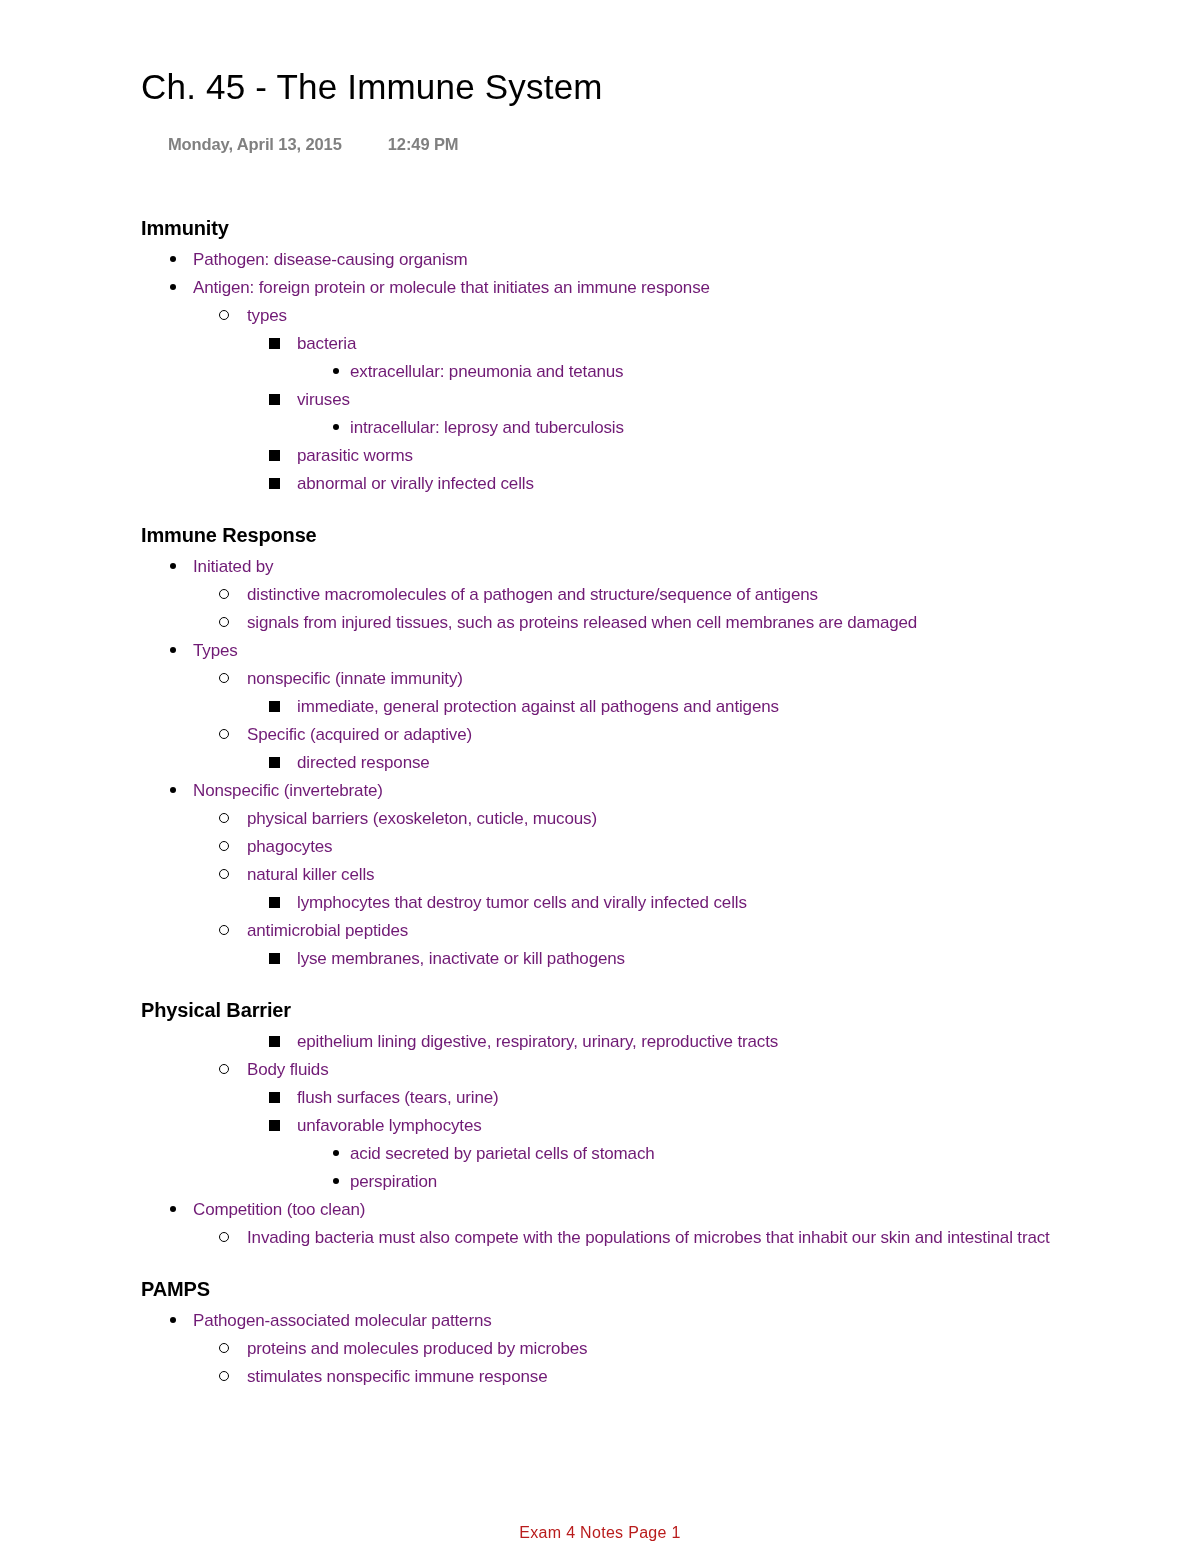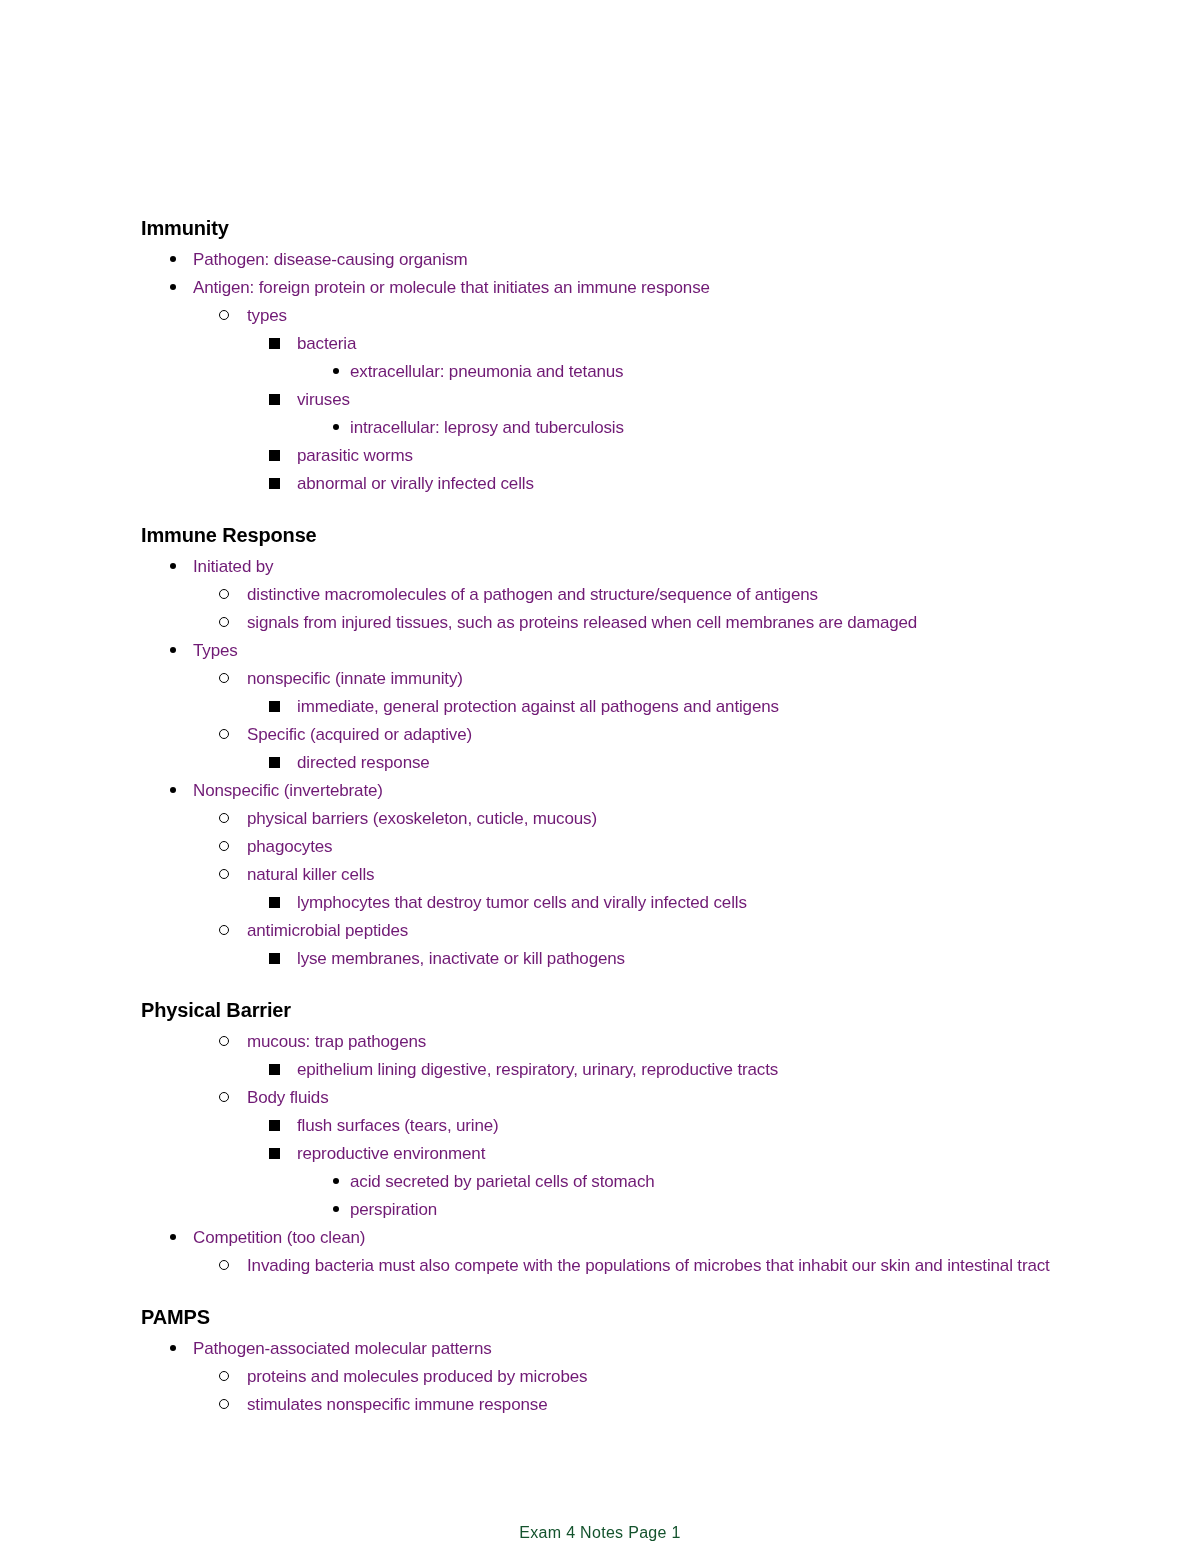--- a/index.html
+++ b/index.html
@@ -138,30 +138,36 @@
   }
 
   
   .doc-footer {
     position: absolute;
     left: 0;
     top: 1524px;
     width: 1200px;
     text-align: center;
     font-size: 16px;
-    color: #14532d;
+    color: #b91c1c;
     letter-spacing: 0.3px;
     white-space: pre;
   }
 </style>
 </head>
 <body>
 
 <div class="page">
 
+  <div class="doc-header">
+    <div class="doc-title">Ch. 45 - The Immune System</div>
+    <div class="doc-meta">
+      <span class="meta-date">Monday, April 13, 2015</span><span class="meta-time">12:49 PM</span>
+    </div>
+  </div>
 
   <div class="outline" id="outline-root">
       <div class="section">
         <div class="section-heading">Immunity</div>
         <div class="row lvl1">
           <span class="marker"><span class="disc"></span></span>
           <span class="txt">Pathogen: disease-causing organism</span>
         </div>
         <div class="row lvl1">
           <span class="marker"><span class="disc"></span></span>
@@ -254,39 +260,35 @@
           <span class="marker"><span class="circle"></span></span>
           <span class="txt">antimicrobial peptides</span>
         </div>
         <div class="row lvl3">
           <span class="marker"><span class="square"></span></span>
           <span class="txt">lyse membranes, inactivate or kill pathogens</span>
         </div>
       </div>
       <div class="section">
         <div class="section-heading">Physical Barrier</div>
-        <div class="row lvl2">
-          <span class="marker"><span class="circle"></span></span>
-          <span class="txt">mucous: trap pathogens</span>
-        </div>
         <div class="row lvl3">
           <span class="marker"><span class="square"></span></span>
           <span class="txt">epithelium lining digestive, respiratory, urinary, reproductive tracts</span>
         </div>
         <div class="row lvl2">
           <span class="marker"><span class="circle"></span></span>
           <span class="txt">Body fluids</span>
         </div>
         <div class="row lvl3">
           <span class="marker"><span class="square"></span></span>
           <span class="txt">flush surfaces (tears, urine)</span>
         </div>
         <div class="row lvl3">
           <span class="marker"><span class="square"></span></span>
-          <span class="txt">reproductive environment</span>
+          <span class="txt">unfavorable lymphocytes</span>
         </div>
         <div class="row lvl4">
           <span class="marker"><span class="disc-sm"></span></span>
           <span class="txt">acid secreted by parietal cells of stomach</span>
         </div>
         <div class="row lvl4">
           <span class="marker"><span class="disc-sm"></span></span>
           <span class="txt">perspiration</span>
         </div>
         <div class="row lvl1">

